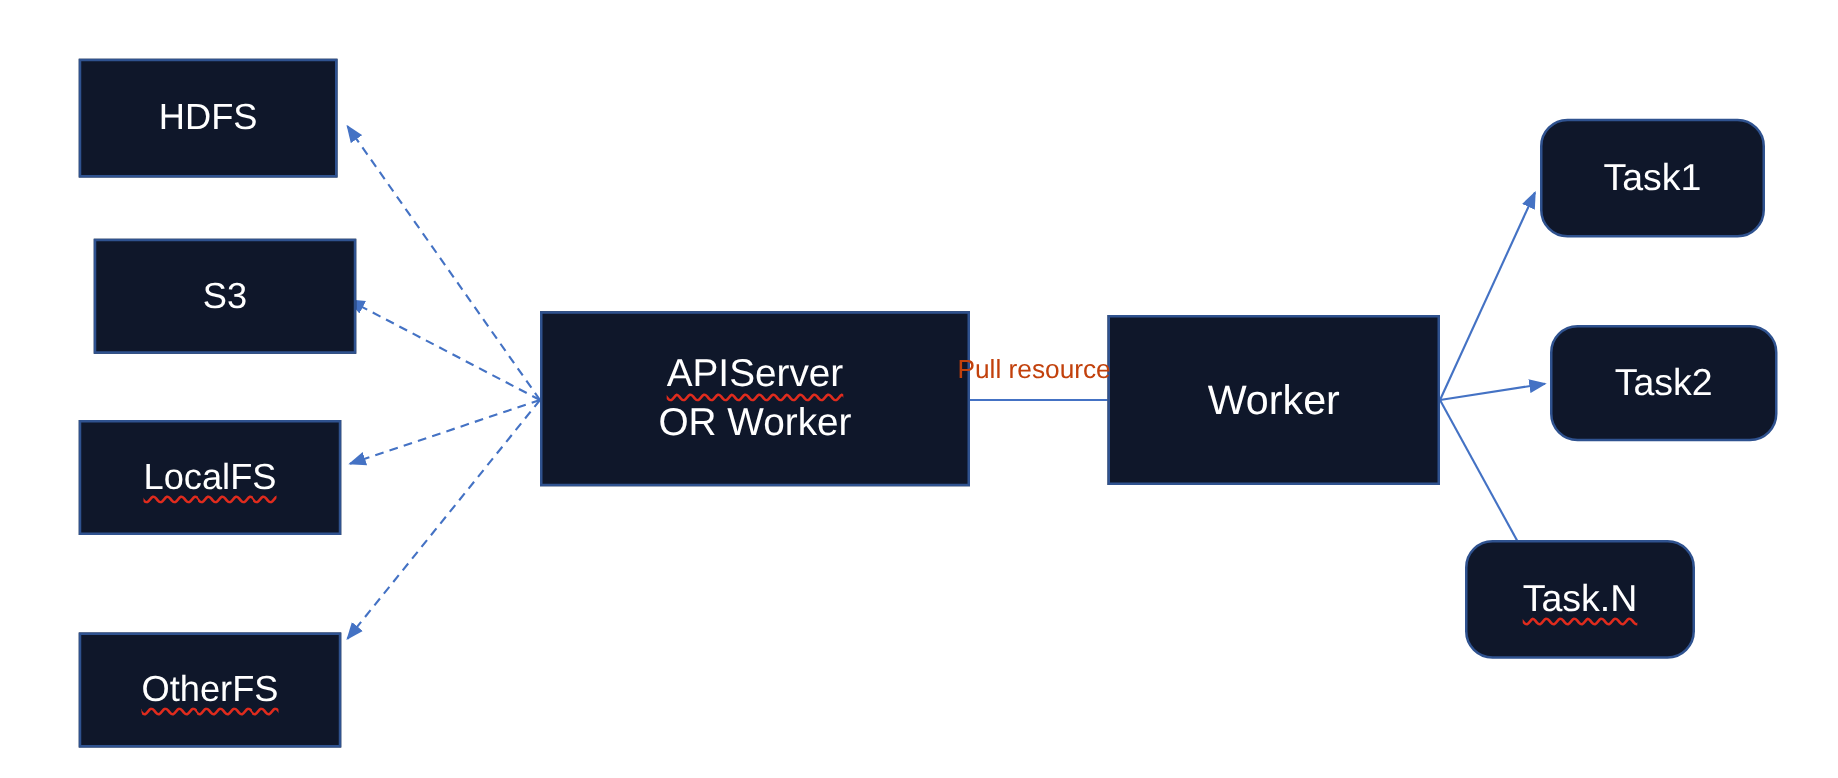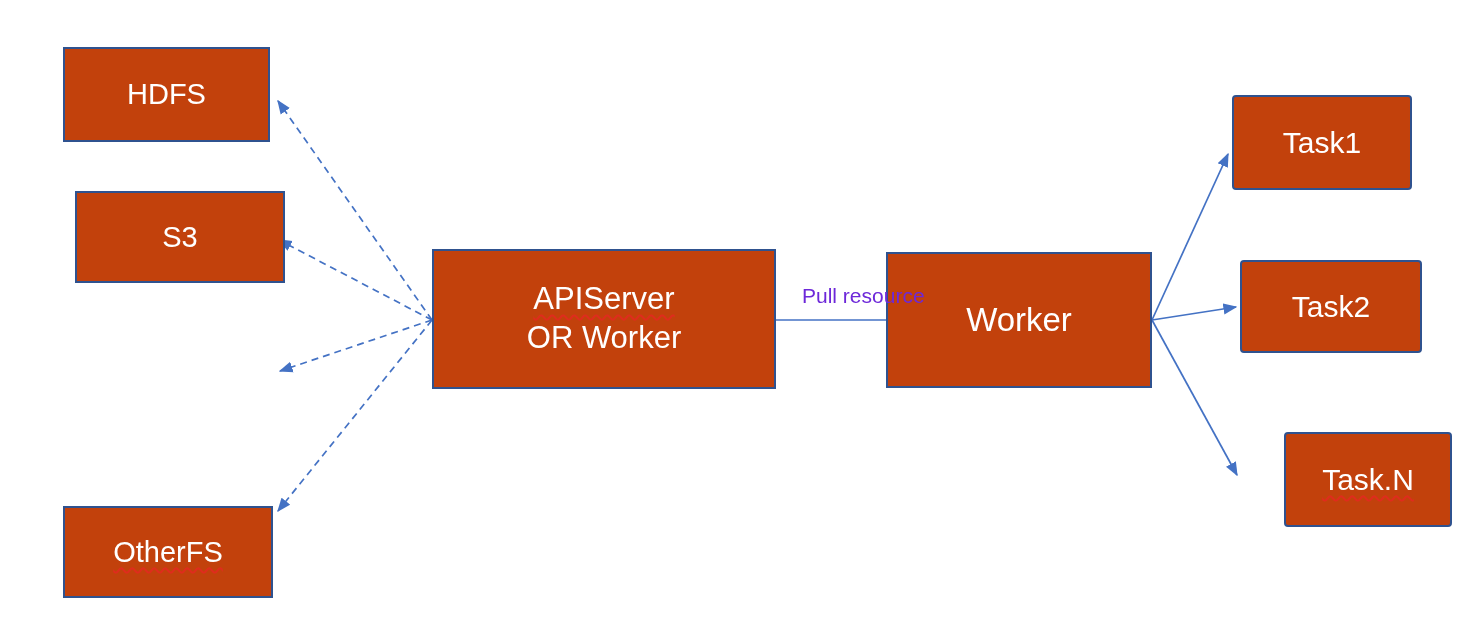--- a/index.html
+++ b/index.html
@@ -16,60 +16,59 @@
     overflow: hidden;
   }
   #connector-layer {
     position: absolute;
     left: 0; top: 0;
     width: 1470px;
     height: 622px;
   }
   .node {
     position: absolute;
-    background: #c2410c;
+    background: #0f172a;
     border: 2.5px solid #2F528F;
     box-sizing: border-box;
     display: flex;
     align-items: center;
     justify-content: center;
     color: #ffffff;
     text-align: center;
   }
   .node .lbl { line-height: 1.25; }
   .storage-node { font-size: 29px; }
   .master-node  { font-size: 31px; }
   .worker-node  { font-size: 33px; }
-  .task-node    { font-size: 30px; border-radius: 4px; text-align: right; }
+  .task-node    { font-size: 30px; border-radius: 22px; text-align: right; }
   .misspell {
     text-decoration-line: underline;
     text-decoration-style: wavy;
     text-decoration-color: #E02B1D;
     text-decoration-thickness: 2px;
     text-underline-offset: 5px;
     text-decoration-skip-ink: none;
   }
   
   #node-hdfs    { left: 63px;  top: 47px;  width: 207px; height: 95px; }
   #node-s3      { left: 63px;  top: 191px; width: 210px; height: 92px; margin-left: 12px; }
   #node-localfs { left: 63px;  top: 336px; width: 210px; height: 92px; }
   #node-otherfs { left: 63px;  top: 477px; width: 210px; height: 92px; margin-top: 29px; }
   #node-master  { left: 432px; top: 249px; width: 344px; height: 140px; }
   #node-worker  { left: 886px; top: 252px; width: 266px; height: 136px; }
   #node-task1   { left: 1232px; top: 95px;  width: 180px; height: 95px; }
   #node-task2   { left: 1240px; top: 260px; width: 182px; height: 93px; }
-  #node-taskn   { left: 1284px; top: 432px; width: 168px; height: 95px; }
+  #node-taskn   { left: 1172px; top: 432px; width: 184px; height: 95px; }
   .edge-label {
     position: absolute;
     left: 766px;
     top: 284px;
     font-size: 21px;
-    color: #6d28d9;
+    color: #c2410c;
     white-space: nowrap;
-    margin-left: 36px;
   }
 </style>
 </head>
 <body>
 
 <div id="canvas">
 
   <svg id="connector-layer" viewBox="0 0 1470 622" xmlns="http://www.w3.org/2000/svg">
     <defs>
       <marker id="arrowhead" viewBox="0 0 10 8" refX="9" refY="4" markerWidth="14" markerHeight="12" markerUnits="userSpaceOnUse" orient="auto-start-reverse">
@@ -91,20 +90,23 @@
       <line x1="1152" y1="320" x2="1237" y2="475" marker-end="url(#arrowhead)"></line>
     </g>
   </svg>
 
   <div class="node storage-node" id="node-hdfs">
     <span class="lbl">HDFS</span>
   </div>
   <div class="node storage-node" id="node-s3">
     <span class="lbl">S3</span>
   </div>
+  <div class="node storage-node" id="node-localfs">
+    <span class="lbl misspell">LocalFS</span>
+  </div>
   <div class="node storage-node" id="node-otherfs">
     <span class="lbl misspell">OtherFS</span>
   </div>
 
   <div class="node master-node" id="node-master">
     <div class="lbl">
       <div><span class="misspell">APIServer</span></div>
       <div><span>OR Worker</span></div>
     </div>
   </div>

